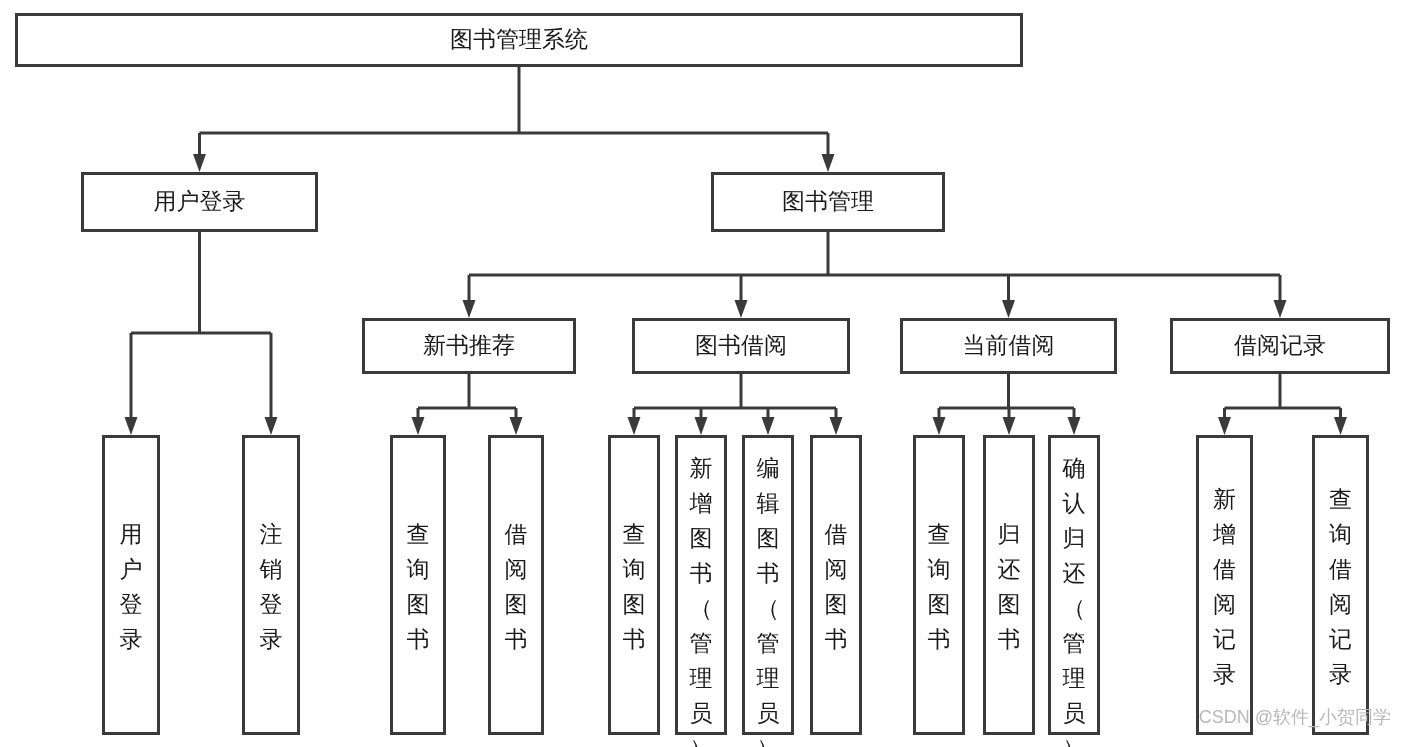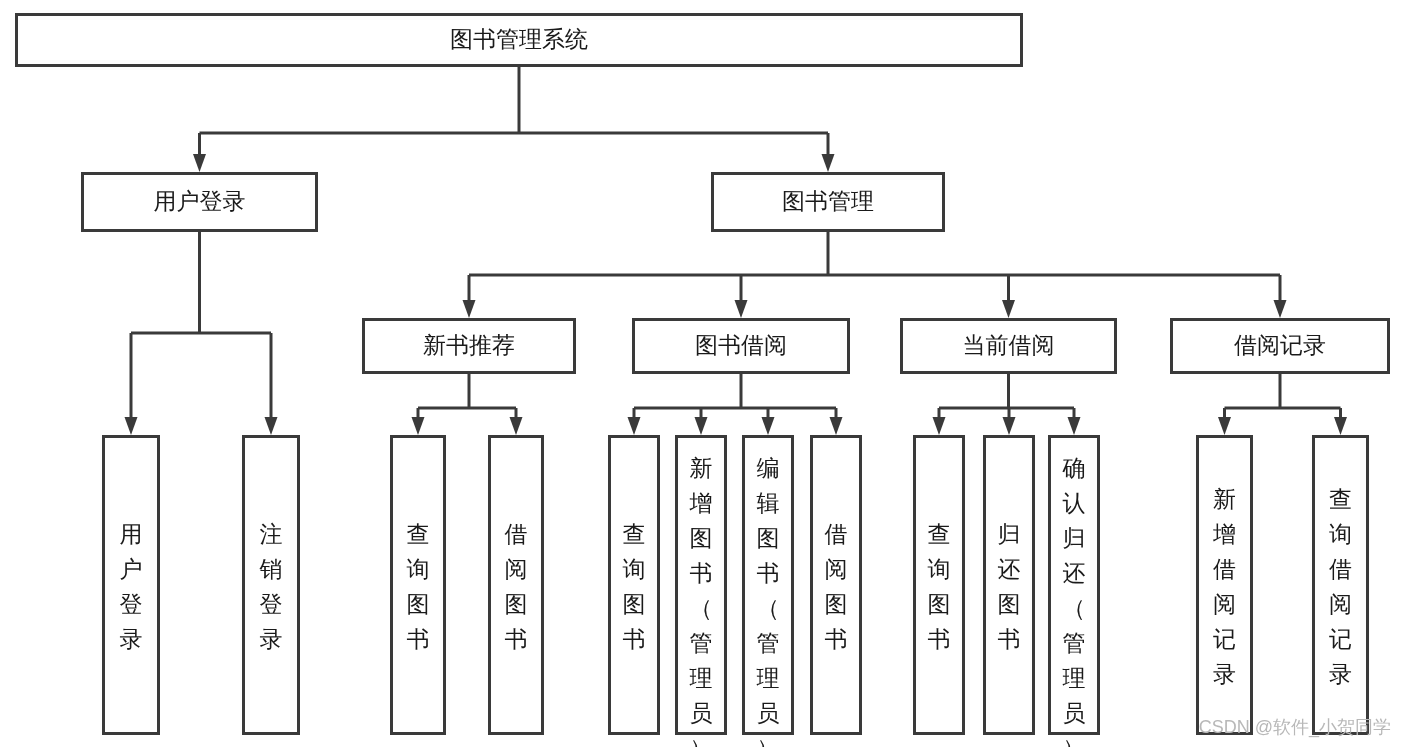--- a/index.html
+++ b/index.html
@@ -51,21 +51,21 @@
   }
   .node-label-v {
     font-family: "Liberation Sans", "DejaVu Sans", sans-serif;
     font-size: 23px;
     fill: #1a1a1a;
     text-anchor: middle;
   }
   .watermark-text {
     position: absolute;
     right: 14px;
-    bottom: 8px;
+    bottom: 18px;
     font-family: "Liberation Sans", "DejaVu Sans", sans-serif;
     font-size: 18px;
     color: #b8b8b8;
     white-space: nowrap;
     user-select: none;
   }
 </style>
 </head>
 <body>
 

